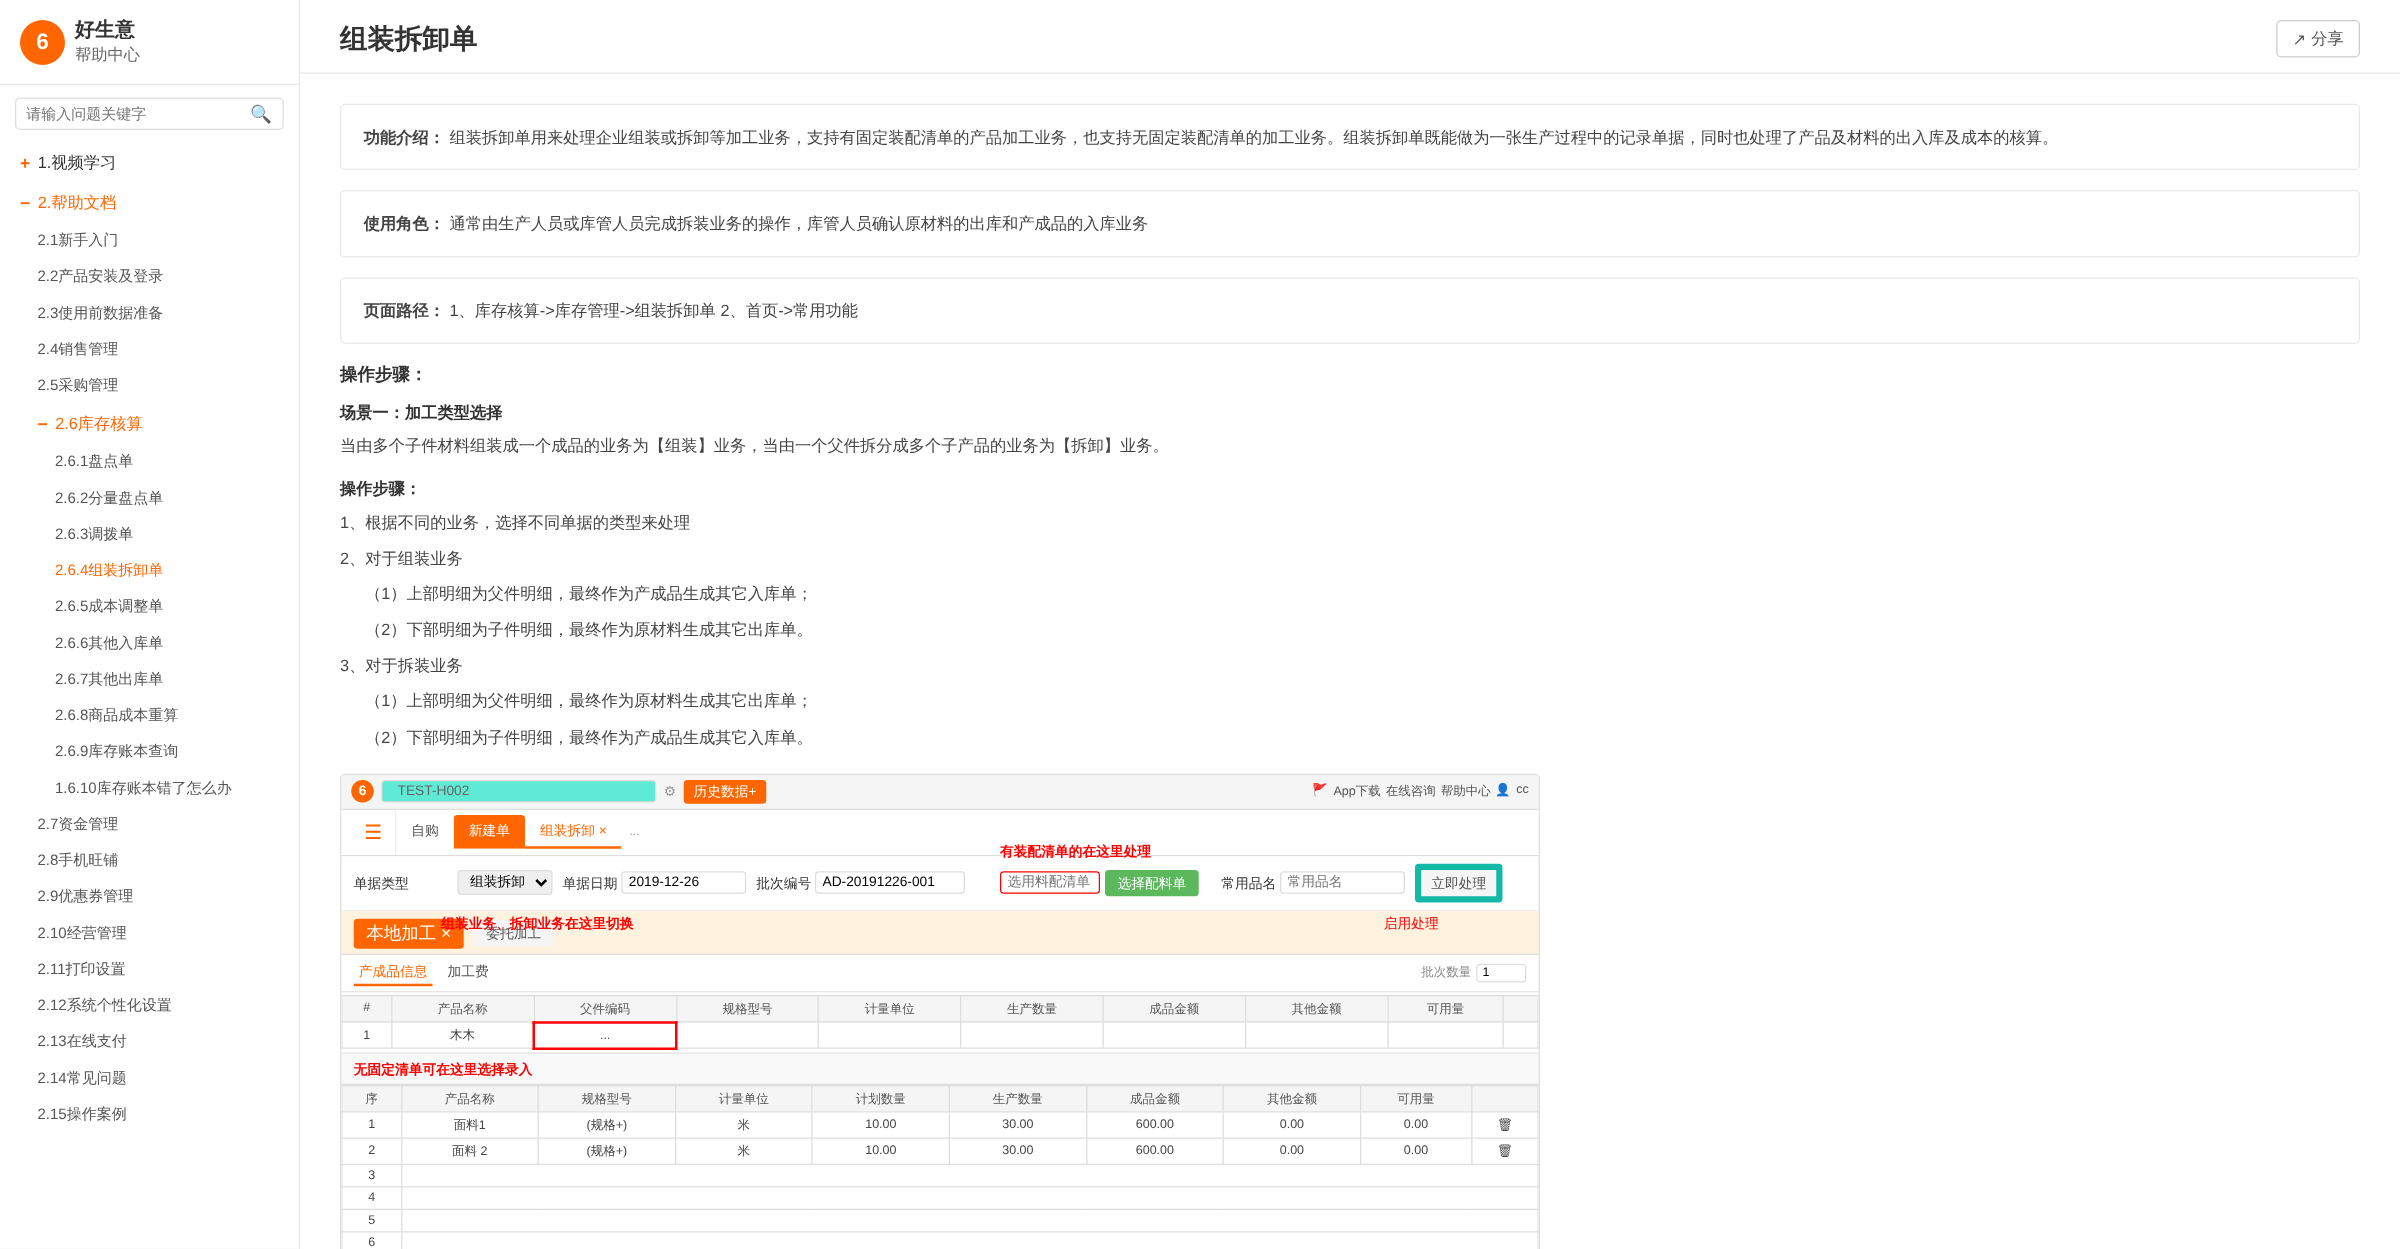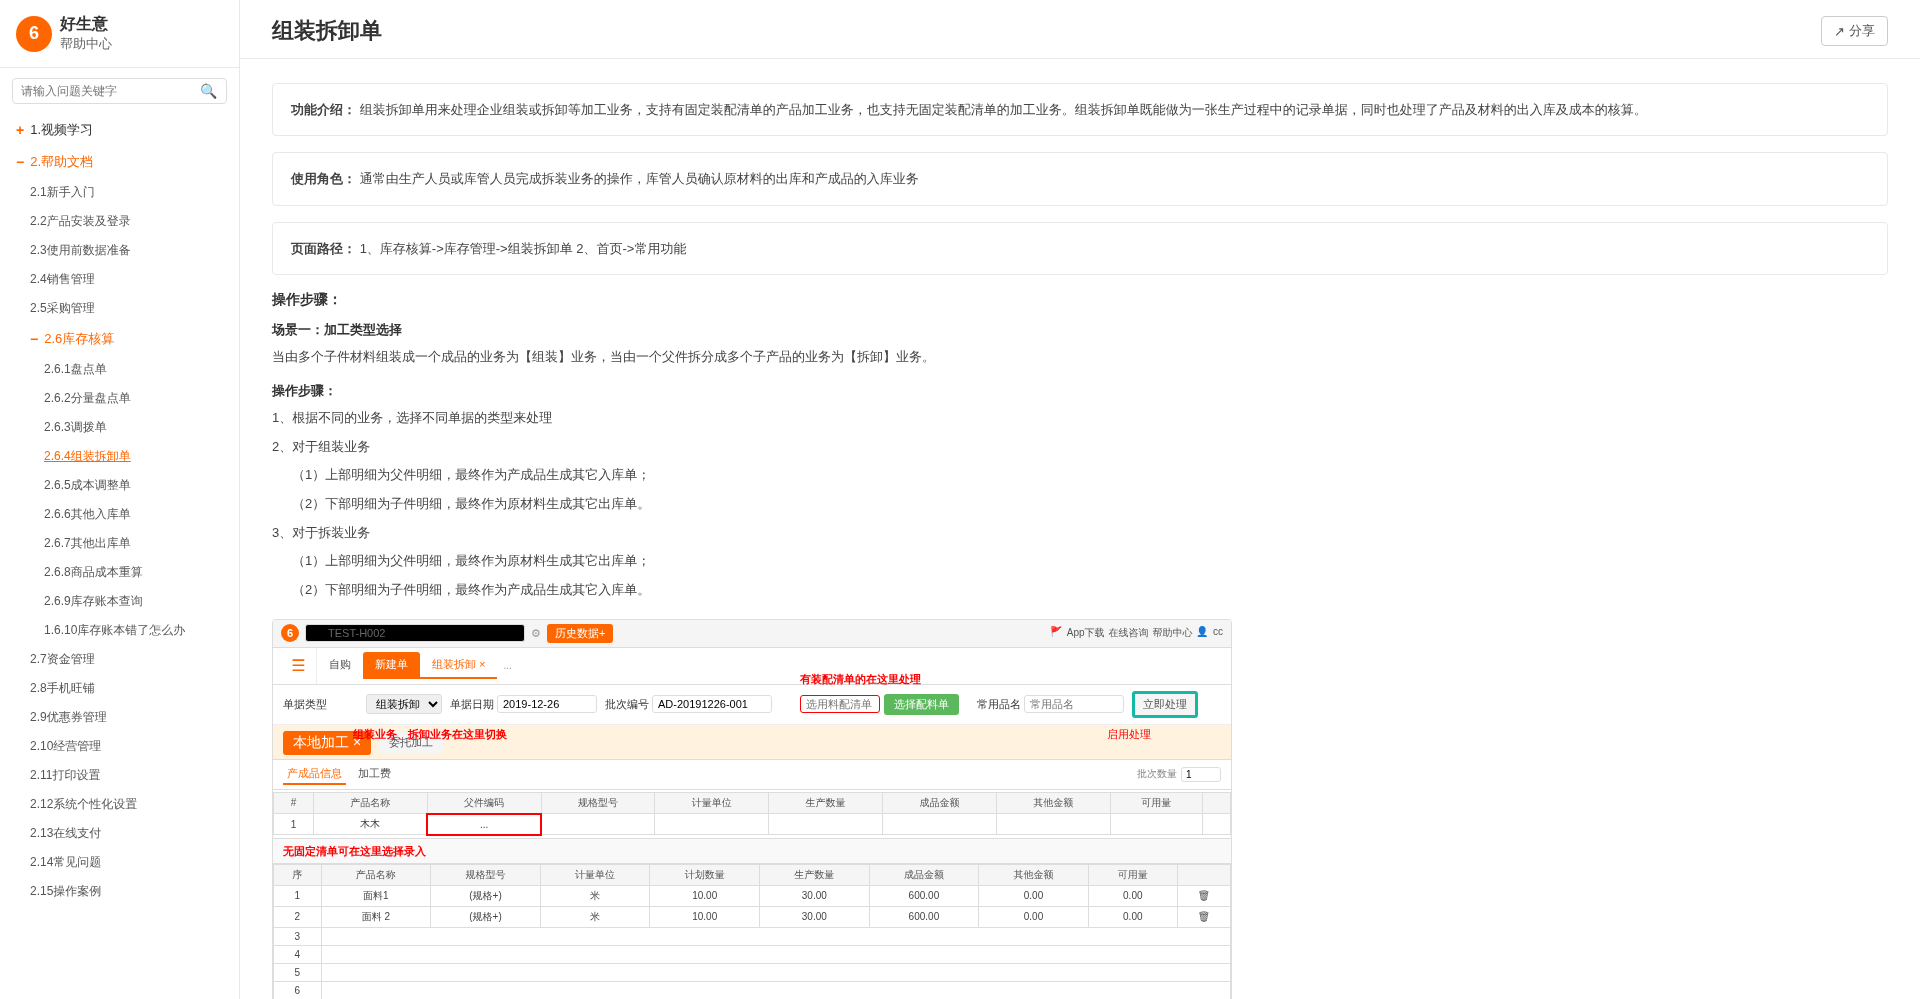--- a/index.html
+++ b/index.html
@@ -59,21 +59,21 @@
     .nav-item .plus-icon { color: #f60; margin-right: 6px; font-size: 14px; font-weight: bold; }
     .nav-item .minus-icon { color: #f60; margin-right: 6px; font-size: 14px; font-weight: bold; }
     .nav-item.active { color: #f60; }
 
     .sub-nav-item {
       padding: 6px 16px 6px 30px;
       font-size: 12px;
       color: #555;
       cursor: pointer;
     }
-    .sub-nav-item.active { color: #f60; text-decoration: underline; }
+    .sub-nav-item.active { color: #f60; }
 
     
     #main {
       flex: 1;
       background: #fff;
       overflow-y: auto;
       display: flex;
       flex-direction: column;
     }
     #main-header {
@@ -147,21 +147,21 @@
     .mock-toolbar {
       background: #f5f5f5;
       border-bottom: 1px solid #ddd;
       padding: 4px 8px;
       display: flex;
       align-items: center;
       gap: 6px;
       font-size: 11px;
     }
     .mock-toolbar .logo-s { background: #f60; color: #fff; border-radius: 50%; width: 18px; height: 18px; display: flex; align-items: center; justify-content: center; font-size: 11px; font-weight: bold; }
-    .mock-url { font-size: 11px; color: #666; background: #000000; border: 1px solid #ddd; border-radius: 3px; padding: 2px 22px; flex: 1; max-width: 220px; }
+    .mock-url { font-size: 11px; color: #666; background: #5eead4; border: 1px solid #ddd; border-radius: 3px; padding: 2px 12px; flex: 1; max-width: 220px; }
     .mock-btn-orange { background: #f60; color: #fff; border: none; border-radius: 3px; padding: 2px 8px; font-size: 11px; cursor: pointer; }
     .mock-nav-icons { display: flex; gap: 4px; font-size: 10px; color: #555; margin-left: auto; }
     .mock-tab {
       padding: 5px 12px;
       font-size: 11px;
       color: #555;
       border-bottom: 2px solid transparent;
       cursor: pointer;
     }
     .mock-tab.active-tab {
@@ -201,21 +201,21 @@
       background: #5cb85c;
       color: #fff;
       border: none;
       border-radius: 3px;
       padding: 3px 10px;
       font-size: 11px;
     }
     .mock-btn-gray {
       background: #f5f5f5;
       color: #555;
-      border: 3px solid #14b8a6;
+      border: 5px solid #14b8a6;
       border-radius: 3px;
       padding: 3px 8px;
       font-size: 11px;
     }
 
     
     .mock-table {
       width: 100%;
       border-collapse: collapse;
       font-size: 10px;

